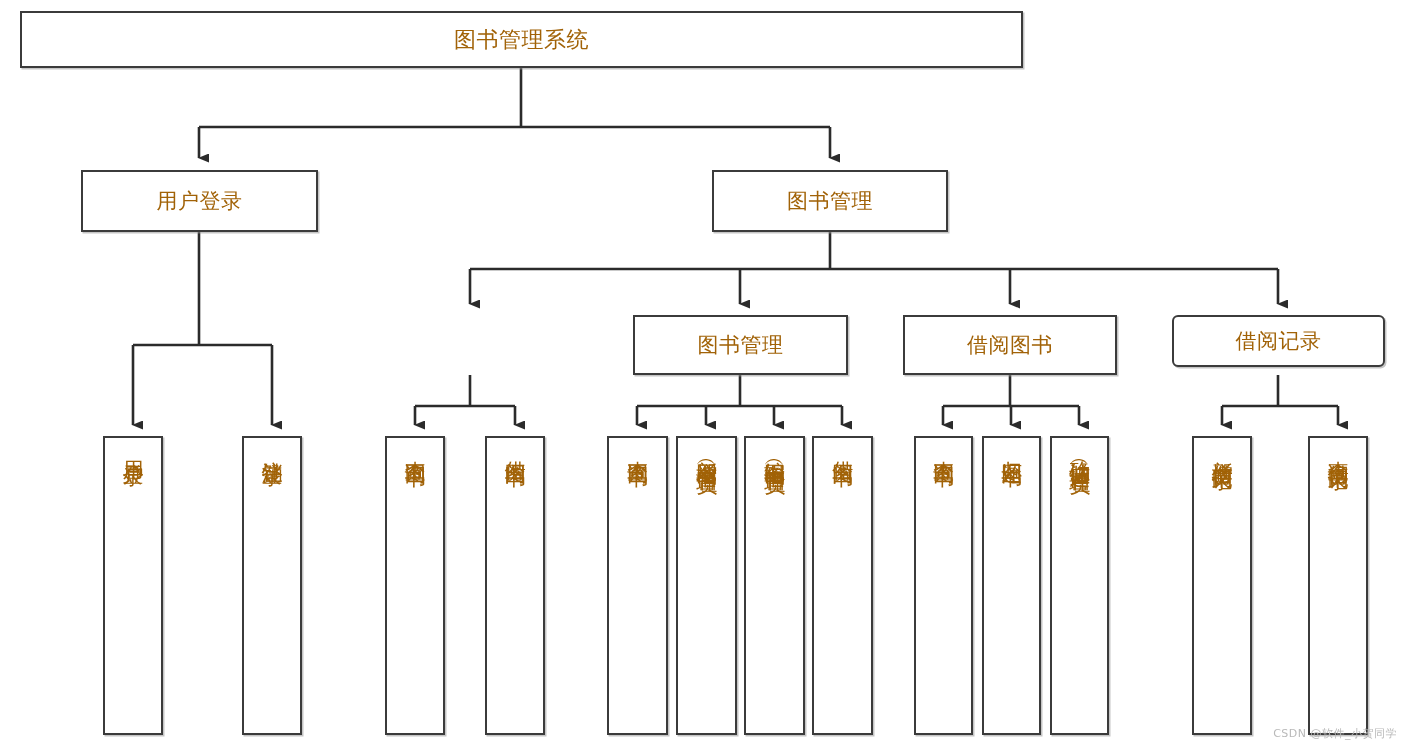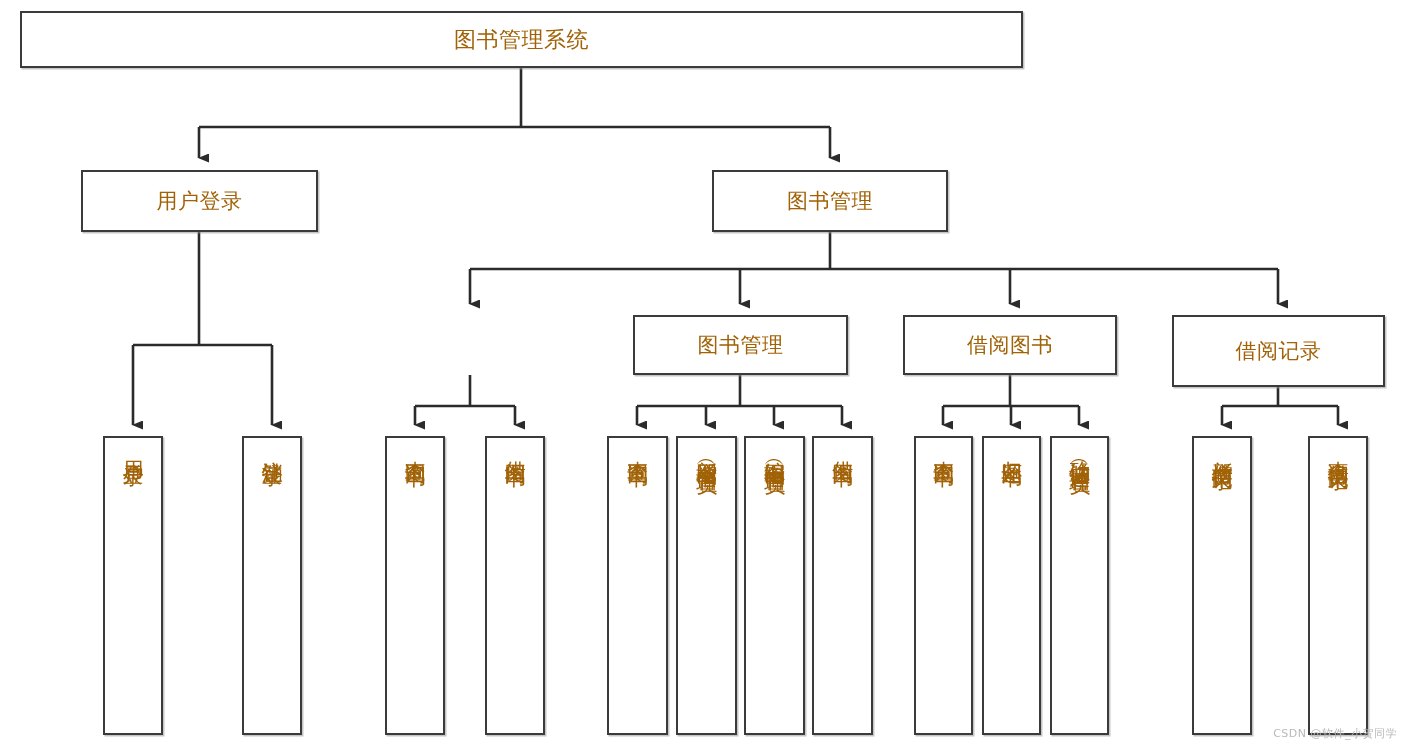--- a/index.html
+++ b/index.html
@@ -140,21 +140,21 @@
   <div class="node h" style="left:712px; top:170px; width:236px; height:62px;">
     <span class="label">图书管理</span>
   </div>
 
   <div class="node h" style="left:633px; top:315px; width:215px; height:60px;">
     <span class="label">图书管理</span>
   </div>
   <div class="node h" style="left:903px; top:315px; width:214px; height:60px;">
     <span class="label">借阅图书</span>
   </div>
-  <div class="node h" style="left:1172px; top:315px; width:213px; height:72px;">
+  <div class="node h" style="left:1172px; top:315px; width:213px; height:52px;border-radius:6px;">
     <span class="label">借阅记录</span>
   </div>
 
   <div class="node v" style="left:103px; top:436px; width:60px; height:299px;">
     <span class="label">用户登录</span>
   </div>
   <div class="node v" style="left:242px; top:436px; width:60px; height:299px;">
     <span class="label">注销登录</span>
   </div>
 

